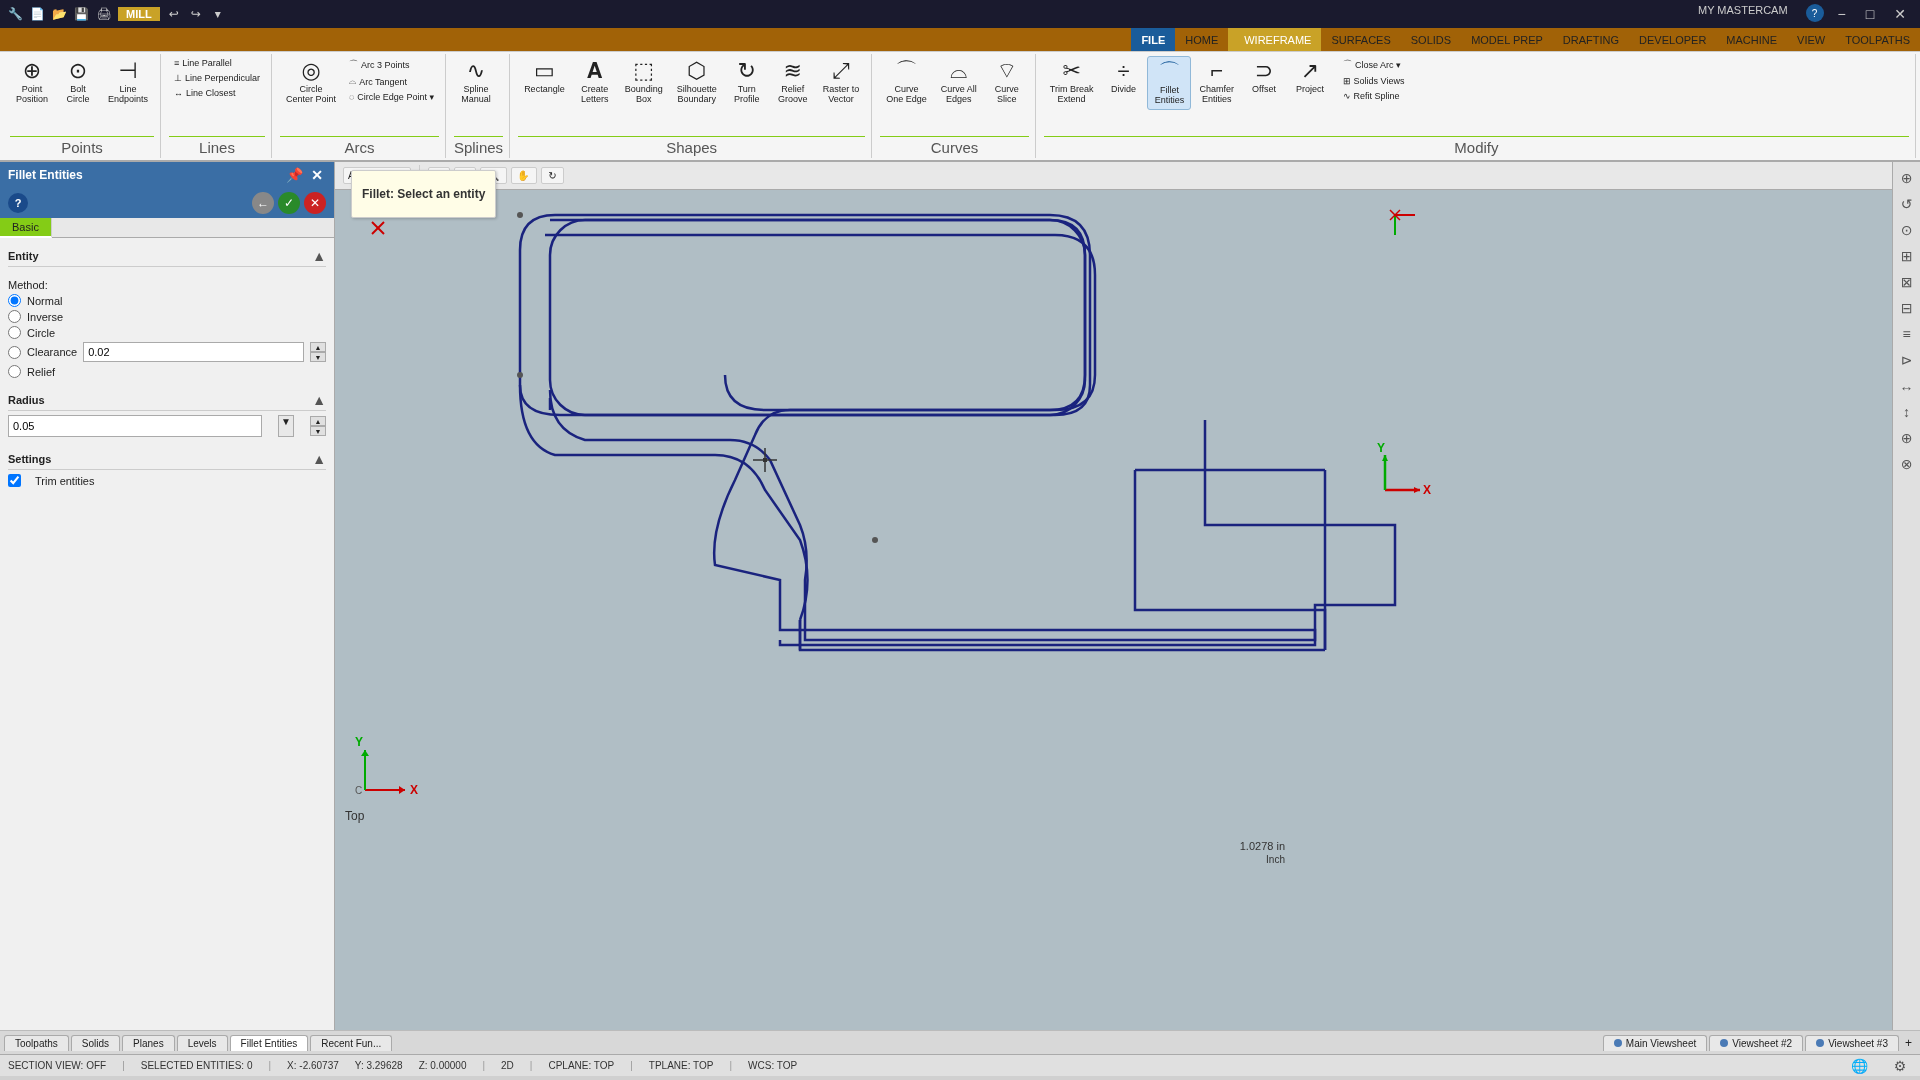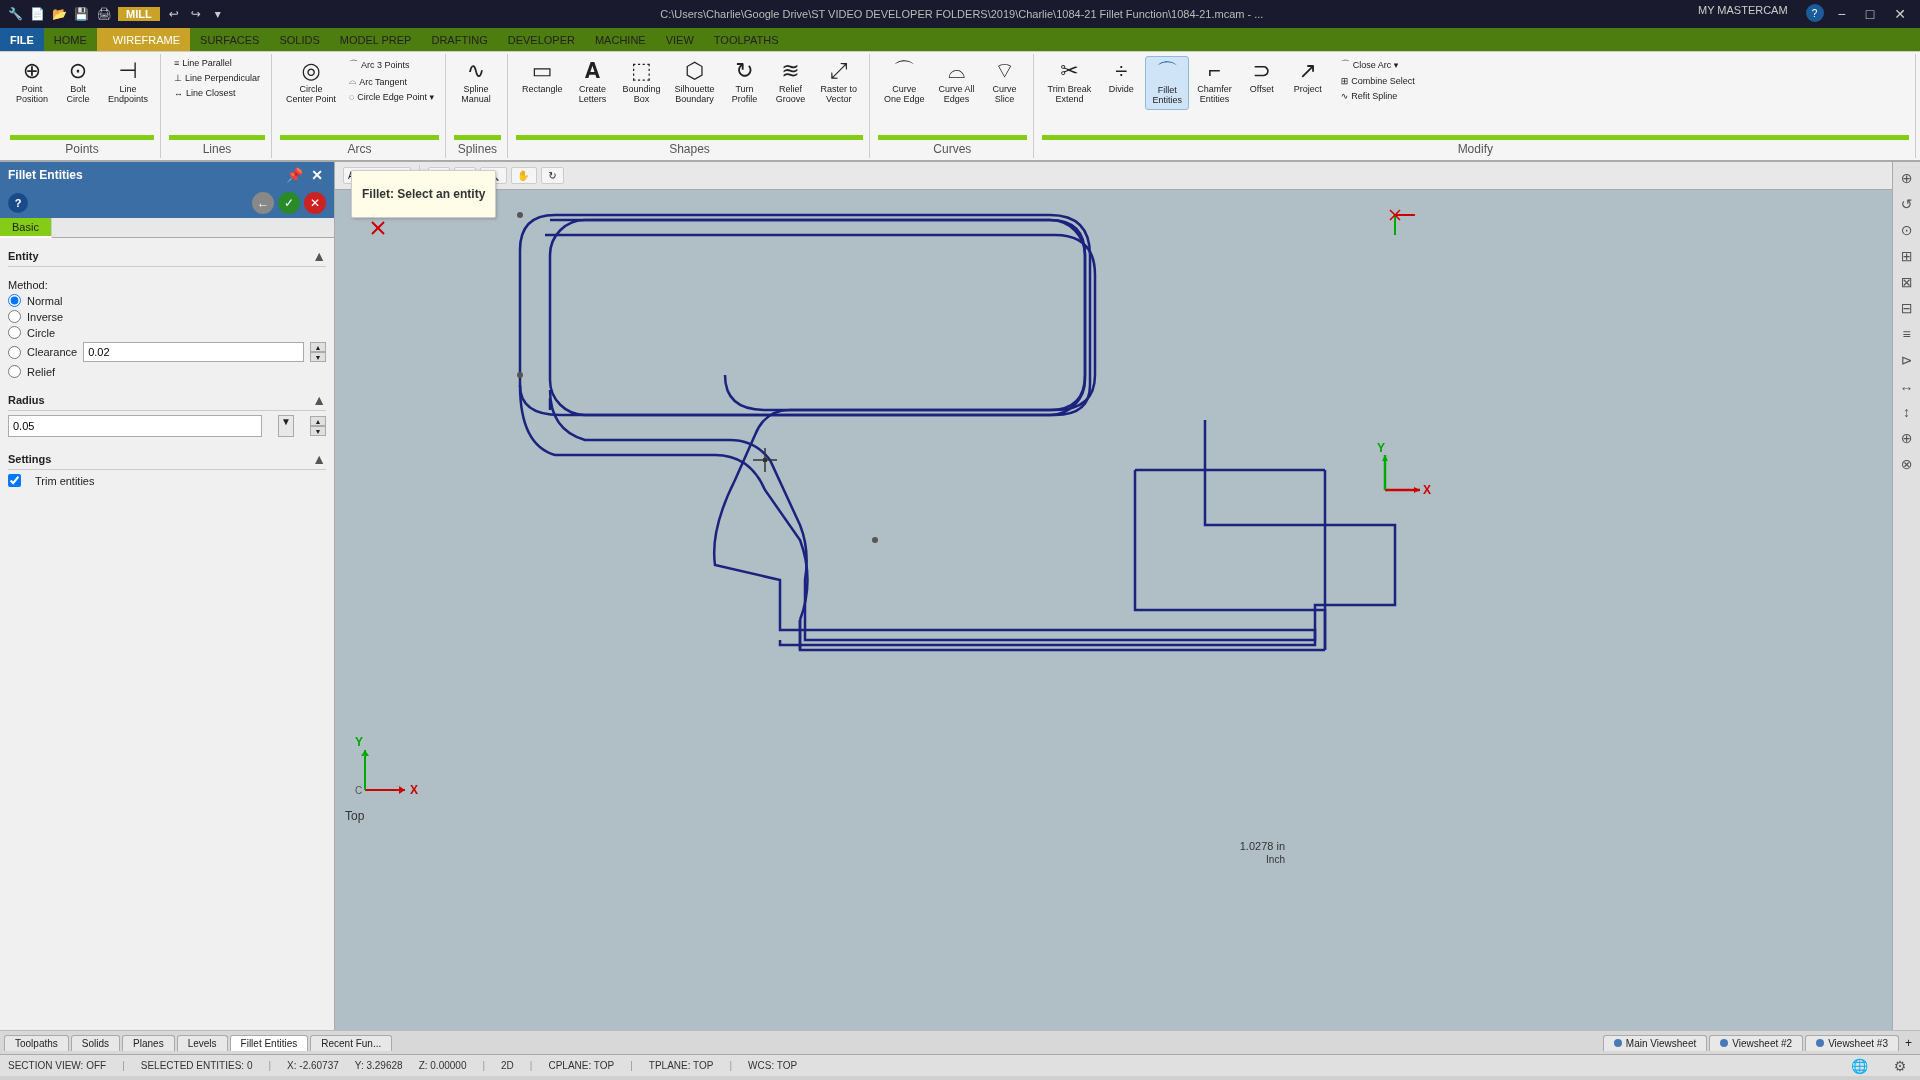--- a/index.html
+++ b/index.html
@@ -10,44 +10,44 @@
       height: 28px; background: #1a1a2e; color: #ccc; display: flex; align-items: center; padding: 0 8px;
       justify-content: space-between; font-size: 11px;
     }
     #title-bar .title-left { display: flex; align-items: center; gap: 6px; }
     #title-bar .title-center { flex: 1; text-align: center; color: #bbb; font-size: 11px; }
     #title-bar .title-right { display: flex; gap: 8px; }
     .title-btn { color: #ccc; cursor: pointer; font-size: 14px; padding: 2px 6px; }
 
     
     #menu-bar {
-      height: 24px; background: #4d7c0f; border-bottom: 1px solid #ccc;
-      display: flex; align-items: center; gap: 0;
+      height: 24px; background: #a16207; border-bottom: 1px solid #ccc;
+      display: flex; align-items: center; gap: 0; justify-content: flex-end;
     }
     .menu-item {
       padding: 3px 10px; cursor: pointer; font-size: 11px; height: 100%; display: flex; align-items: center;
     }
     .menu-item.active { background: #c9a227; color: white; padding-left: 16px; }
     .menu-item.file { background: #1a5c9a; color: white; font-weight: bold; }
 
     
     #ribbon {
       background: #f5f5f5; border-bottom: 2px solid #aaa;
       display: flex; padding: 2px 4px; gap: 2px; min-height: 110px;
     }
     .ribbon-group {
       display: flex; flex-direction: column; border-right: 1px solid #ccc;
       padding: 2px 6px; min-width: 60px;
     }
     .ribbon-group-items {
       display: flex; flex: 1; align-items: flex-start; gap: 2px; flex-wrap: wrap;
     }
     .ribbon-group-label {
-      text-align: center; font-size: 12px; color: #555; margin-top: auto; padding-top: 2px;
-      border-top: 5px solid #84cc16;
+      text-align: center; font-size: 15px; color: #555; margin-top: auto; padding-top: 2px;
+      border-top: 1px solid #84cc16;
     }
     .ribbon-btn {
       display: flex; flex-direction: column; align-items: center; justify-content: center;
       padding: 4px 6px; cursor: pointer; border-radius: 3px; min-width: 44px; font-size: 9px;
       text-align: center; color: #222; gap: 2px;
     }
     .ribbon-btn .icon { font-size: 22px; line-height: 1; }
     .ribbon-btn.large { min-width: 50px; }
     .ribbon-btn-sm {
       display: flex; align-items: center; gap: 3px; padding: 2px 5px; cursor: pointer;
@@ -176,21 +176,20 @@
     <span class="top-icon">🔧</span>
     <span class="top-icon">📄</span>
     <span class="top-icon">📂</span>
     <span class="top-icon">💾</span>
     <span class="top-icon">🖨</span>
     <span style="color:#c9a227;font-weight:bold;padding:1px 8px;background:#c9a227;color:white;font-size:11px;">MILL</span>
     <span class="top-icon">↩</span>
     <span class="top-icon">↪</span>
     <span class="top-icon">▾</span>
   </div>
-  <div class="title-center">C:\Users\Charlie\Google Drive\ST VIDEO DEVELOPER FOLDERS\2019\Charlie\1084-21 Fillet Function\1084-21.mcam - ...</div>
   <div class="title-right">
     <span style="color:#ccc;font-size:11px;margin-right:10px;">MY MASTERCAM</span>
     <span class="help-circle">?</span>
     <span class="title-btn">−</span>
     <span class="title-btn">□</span>
     <span class="title-btn close">✕</span>
   </div>
 </div>
 
 <div id="menu-bar">
@@ -359,21 +358,21 @@
         <span class="icon">↗</span>
         <span>Project</span>
       </div>
       <div class="ribbon-col" style="margin-left:4px;">
         <div class="ribbon-btn-sm">
           <span>⌒</span>
           <span>Close Arc ▾</span>
         </div>
         <div class="ribbon-btn-sm">
           <span>⊞</span>
-          <span>Combine Select</span>
+          <span>Solids Views</span>
         </div>
         <div class="ribbon-btn-sm">
           <span>∿</span>
           <span>Refit Spline</span>
         </div>
       </div>
     </div>
     <div class="ribbon-group-label">Modify</div>
   </div>
 </div>

